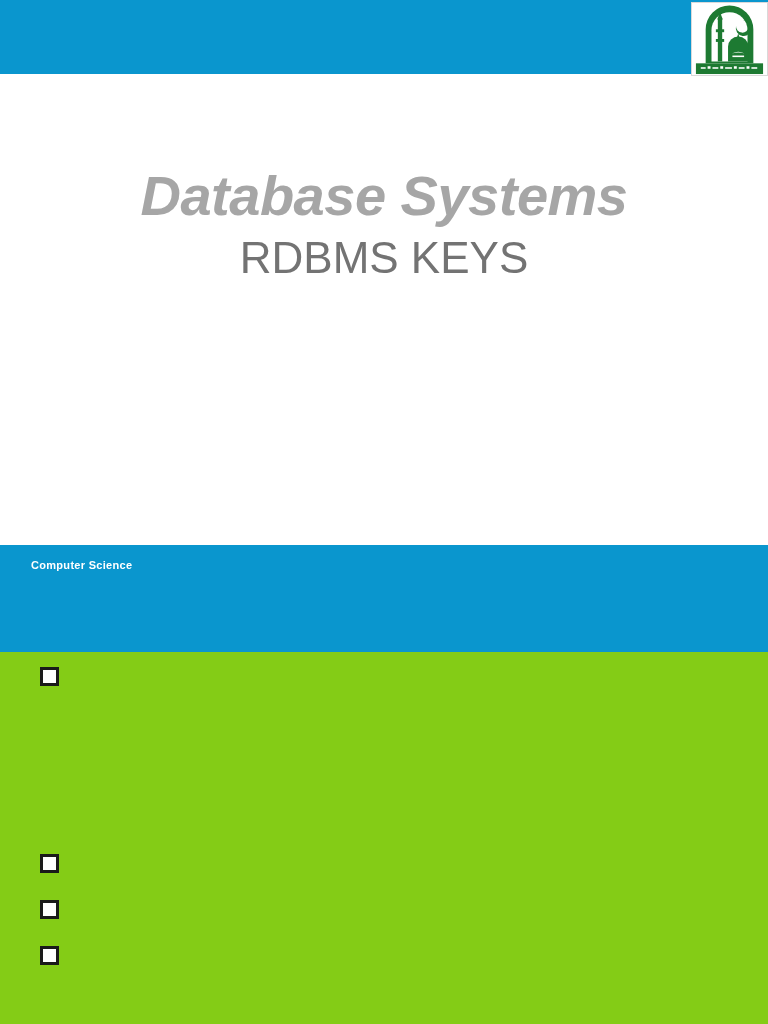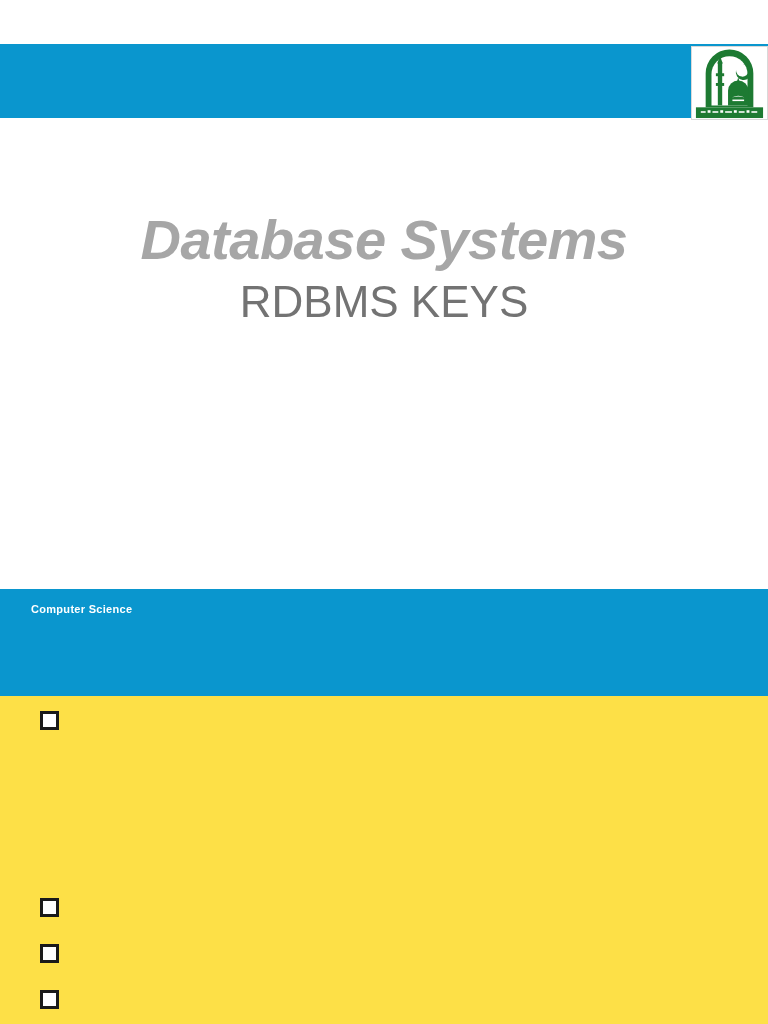--- a/index.html
+++ b/index.html
@@ -13,21 +13,20 @@
     position: relative;
     overflow: hidden;
     font-family: "Liberation Sans", sans-serif;
     -webkit-font-smoothing: antialiased;
   }
 
   .page {
     position: absolute;
     inset: 0;
     background: #ffffff;
-    margin-top: 44px;
   }
 
   
   .slide1 {
     position: absolute;
     left: 0;
     top: 0;
     width: 768px;
     height: 545px;
     background: #ffffff;
@@ -68,21 +67,21 @@
     white-space: nowrap;
   }
 
   
   .slide2 {
     position: absolute;
     left: 0;
     top: 545px;
     width: 768px;
     height: 479px;
-    background: #fde047;
+    background: #84cc16;
   }
   .banner-mid {
     position: absolute;
     left: 0;
     top: 0;
     width: 768px;
     height: 107px;
     background: #0a96ce;
   }
   .banner-label {

